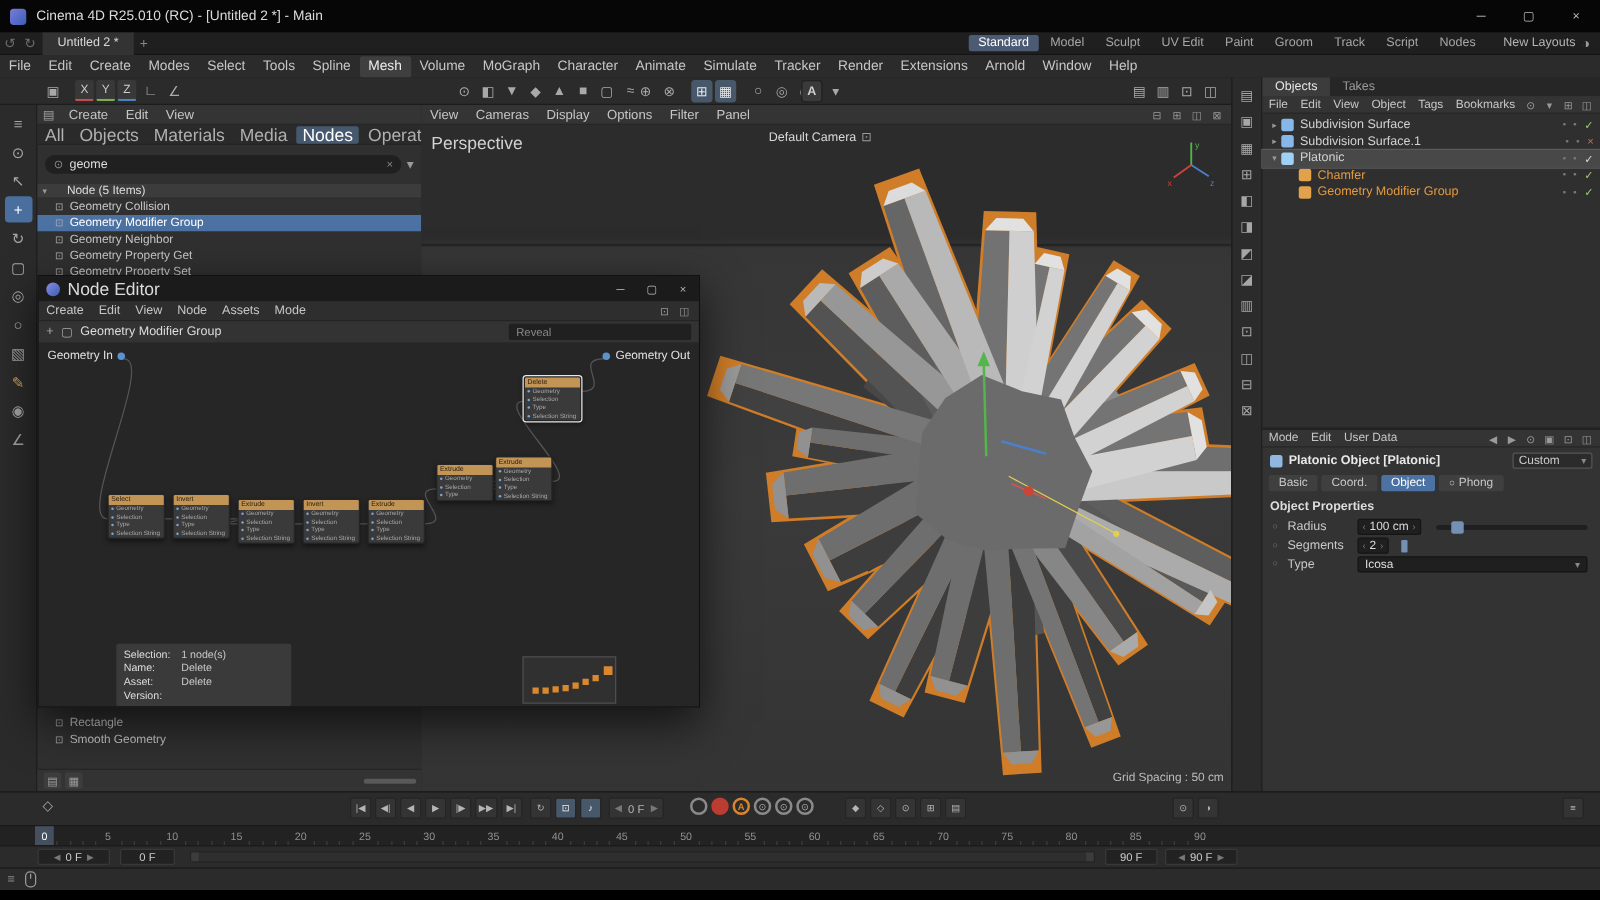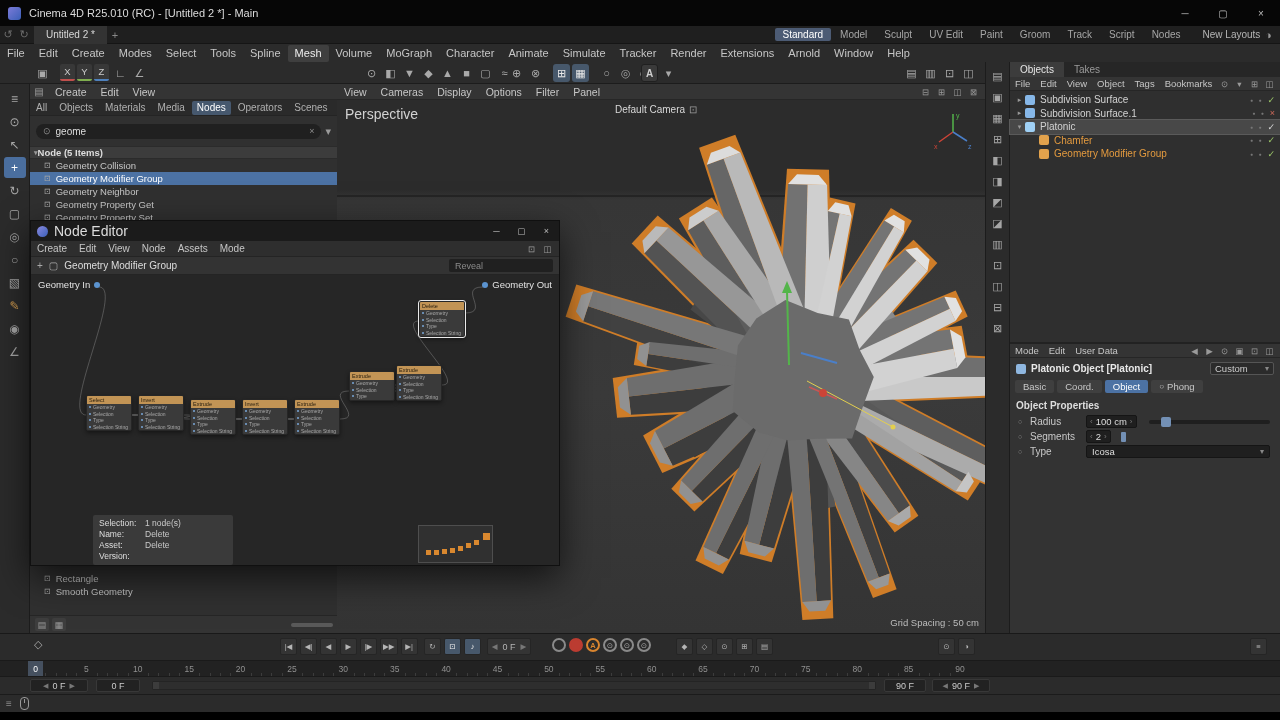--- a/index.html
+++ b/index.html
@@ -41,27 +41,27 @@
   .vico{width:22px;height:21px;margin:2px auto;display:flex;align-items:center;justify-content:center;font-size:12px;color:#a6a6a6;border-radius:3px}
   .vico.act{background:#4a6e9e;color:#fff}
   .vico.tint{color:#d9a050}
 
   
   #assetpanel{position:absolute;left:30px;top:84px;width:307px;height:549px;background:#303030}
   .pmenu{height:16px;background:#343434;display:flex;align-items:center;border-bottom:1px solid #272727}
   .pmenu .mitem{font-size:10.5px;line-height:16px}
   .pmenu-ico{width:18px;text-align:center;color:#9a9a9a;font-size:10px}
   #asset-tabs{height:16px;background:#2a2a2a;display:flex;align-items:center;border-bottom:1px solid #242424}
-  .atab{padding:0 5px;line-height:14px;font-size:10px;color:#b0b0b0;border-radius:2px;margin:0 1px}
+  .atab{padding:0 5px;line-height:14px;font-size:14px;color:#b0b0b0;border-radius:2px;margin:0 1px}
   .atab.active{background:#46586e;color:#fff}
   #searchrow{height:30px;display:flex;align-items:center;padding:0 6px;gap:4px}
   #searchbox{flex:1;height:15px;background:#202020;border-radius:8px;display:flex;align-items:center;padding:0 7px;gap:5px}
   #searchbox .sg{color:#8a8a8a;font-size:9px}
   .sinput{flex:1;background:transparent;border:none;outline:none;color:#ddd;font-size:10px}
-  .agroup{height:13px;background:#3c3c3c;border-top:1px solid #2b2b2b;border-bottom:1px solid #2b2b2b;display:flex;align-items:center;gap:0;padding-left:4px;font-size:9.5px;font-weight:bold;color:#ddd}
+  .agroup{height:13px;background:#3c3c3c;border-top:1px solid #2b2b2b;border-bottom:1px solid #2b2b2b;display:flex;align-items:center;gap:16px;padding-left:4px;font-size:9.5px;font-weight:normal;color:#ddd}
   .garrow{font-size:7px;color:#999}
   .arow{height:13px;display:flex;align-items:center;gap:5px;padding-left:14px;font-size:9.5px;color:#c6c6c6}
   .arow.sel{background:#4c72a4;color:#fff}
   .aicon{font-size:8px;color:#a8a8a8}
   .aspacer{height:335px}
   #asset-footer{position:absolute;left:0;bottom:0;width:100%;height:18px;background:#343434;border-top:1px solid #262626;display:flex;align-items:center;gap:3px;padding-left:5px}
   .fico{width:14px;height:13px;display:flex;align-items:center;justify-content:center;font-size:9px;color:#9a9a9a;background:#3e3e3e;border-radius:2px}
   #hscroll{position:absolute;right:4px;bottom:6px;width:42px;height:4px;background:#5a5a5a;border-radius:2px}
 
   
@@ -127,21 +127,21 @@
   #ne-ico{width:11px;height:11px;border-radius:50%;background:linear-gradient(135deg,#8a8ae0,#3a5fb8);margin:0 6px 0 6px}
   #ne-title{font-size:14px;color:#dcdcdc}
   #ne-winbtns{margin-left:auto;display:flex;height:100%}
   #ne-winbtns .winbtn{width:25px;font-size:9px}
   #nemenu{height:16px;background:#2e2e2e;border-bottom:1px solid #242424;display:flex;align-items:center}
   #nemenu .mitem{font-size:10px;line-height:16px;padding:0 6px}
   #nemenu-icons{margin-left:auto;display:flex;gap:3px;padding-right:5px}
   #nebread{height:18px;background:#333;display:flex;align-items:center;padding:0 6px;gap:6px;border-bottom:1px solid #242424}
   .bico{color:#a8a8a8;font-size:10px}
   #ne-crumb{font-size:10px;color:#ddd}
-  #reveal{margin-left:auto;width:104px;height:13px;background:#202020;border-radius:2px;display:flex;align-items:center;padding:0 6px;font-size:9px;color:#8a8a8a}
+  #reveal{margin-left:auto;width:146px;height:13px;background:#202020;border-radius:2px;display:flex;align-items:center;padding:0 6px;font-size:9px;color:#8a8a8a}
   #necanvas{position:absolute;left:0;top:54px;right:0;bottom:0;background:#262626;overflow:hidden}
   #ne-in{position:absolute;left:7px;top:4px;font-size:9.5px;color:#e2e2e2;display:flex;align-items:center;gap:4px}
   #ne-out{position:absolute;right:7px;top:4px;font-size:9.5px;color:#e2e2e2;display:flex;align-items:center;gap:4px}
   .iodot{width:6px;height:6px;border-radius:50%;background:#5b93cf}
   #wires{position:absolute;left:0;top:0}
   #wires path{fill:none;stroke:#8f8f8f;stroke-opacity:.45;stroke-width:1}
   .node{position:absolute;width:46px;background:#3a3a3a;border:1px solid #262626;border-radius:2px;box-shadow:0 2px 4px rgba(0,0,0,.45)}
   .node .nhd{height:8px;background:#c29455;border-radius:1px 1px 0 0;font-size:5.5px;line-height:8px;color:#241b0d;padding:0 2px;overflow:hidden;white-space:nowrap}
   .node .npr{font-size:5px;line-height:6.5px;color:#a8a8a8;padding:0 2px 0 6px;position:relative;white-space:nowrap;overflow:hidden}
   .node .npr::before{content:"";position:absolute;left:2px;top:2.2px;width:2.2px;height:2.2px;border-radius:50%;background:#7aa7d8}

